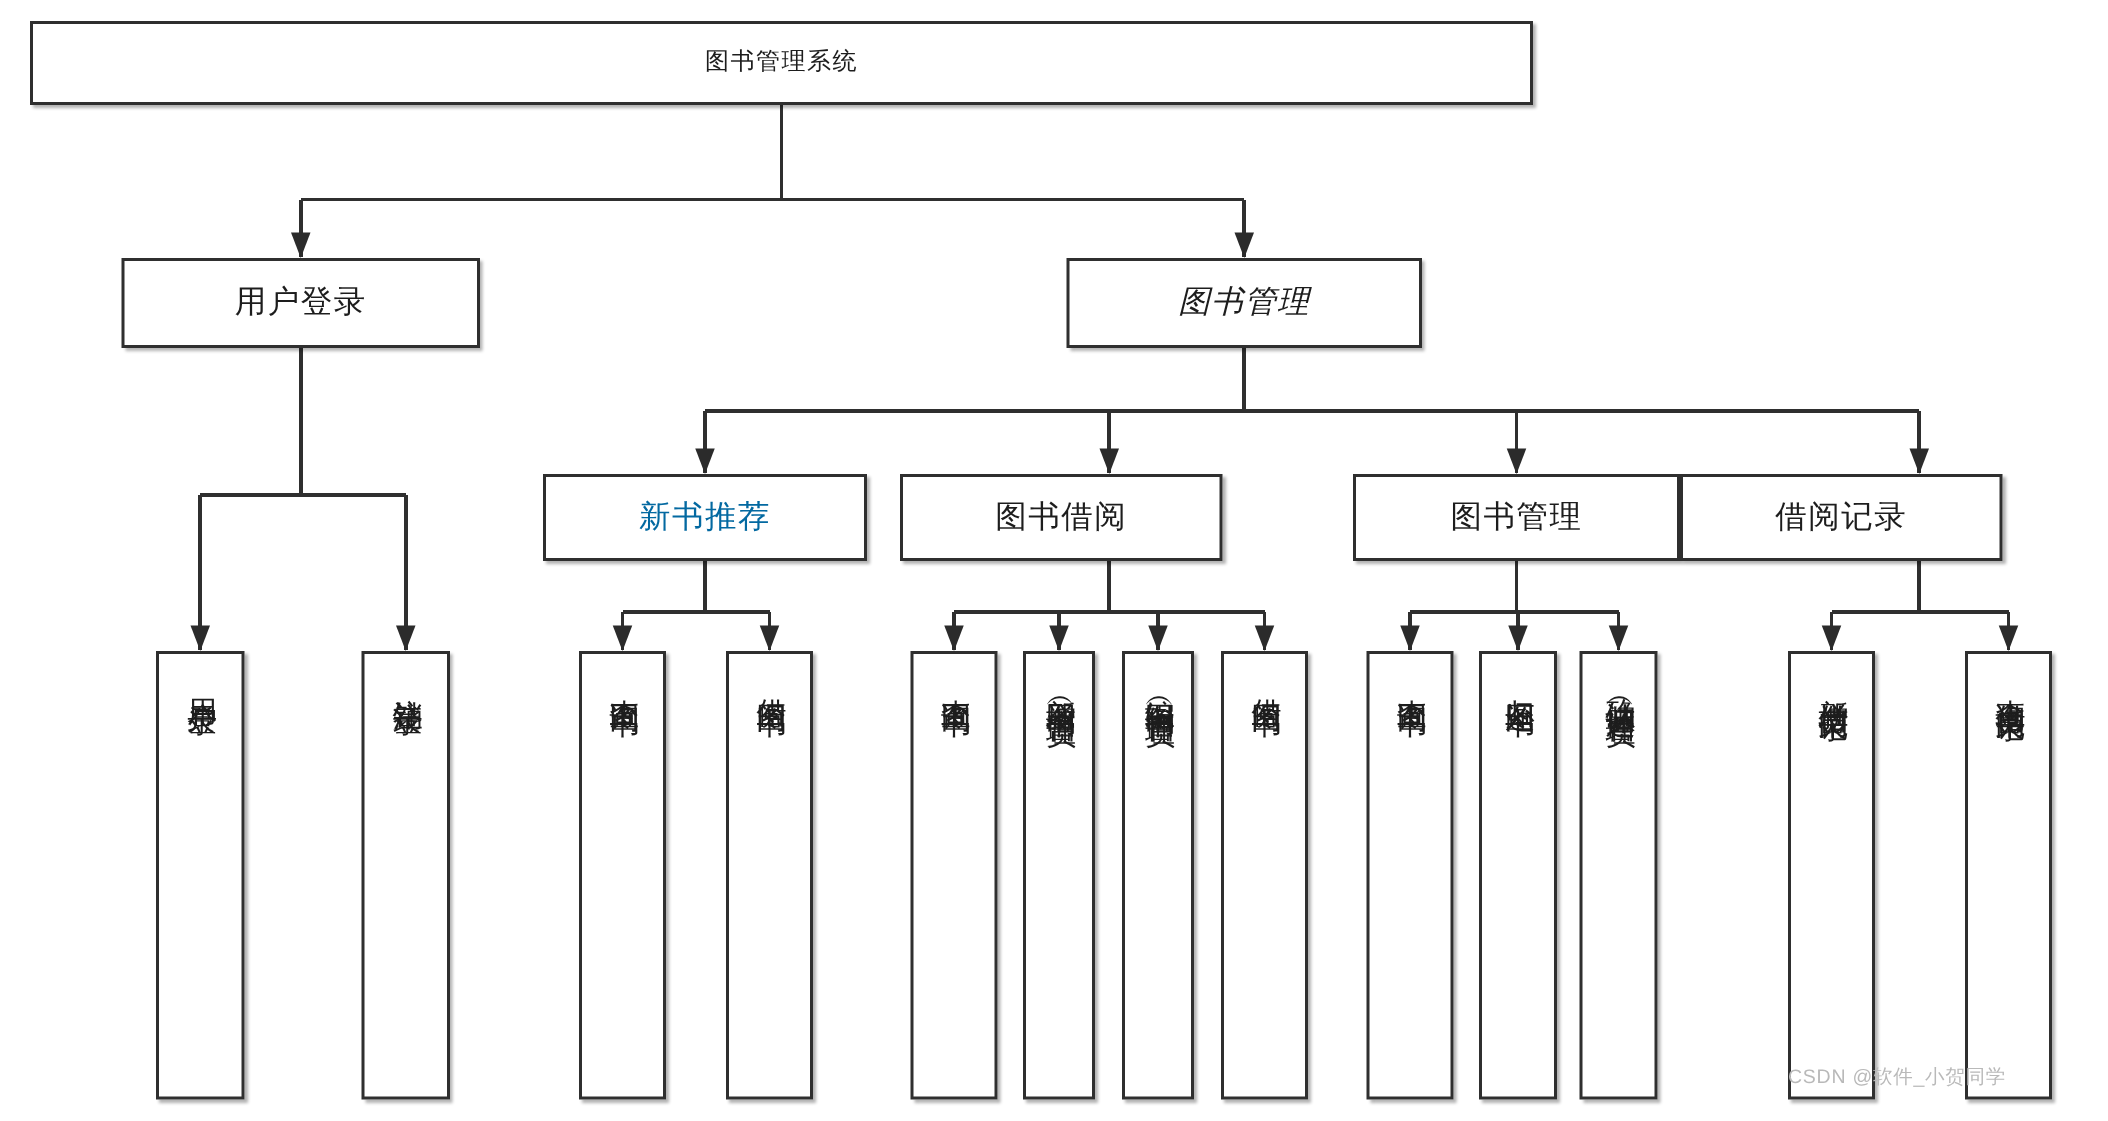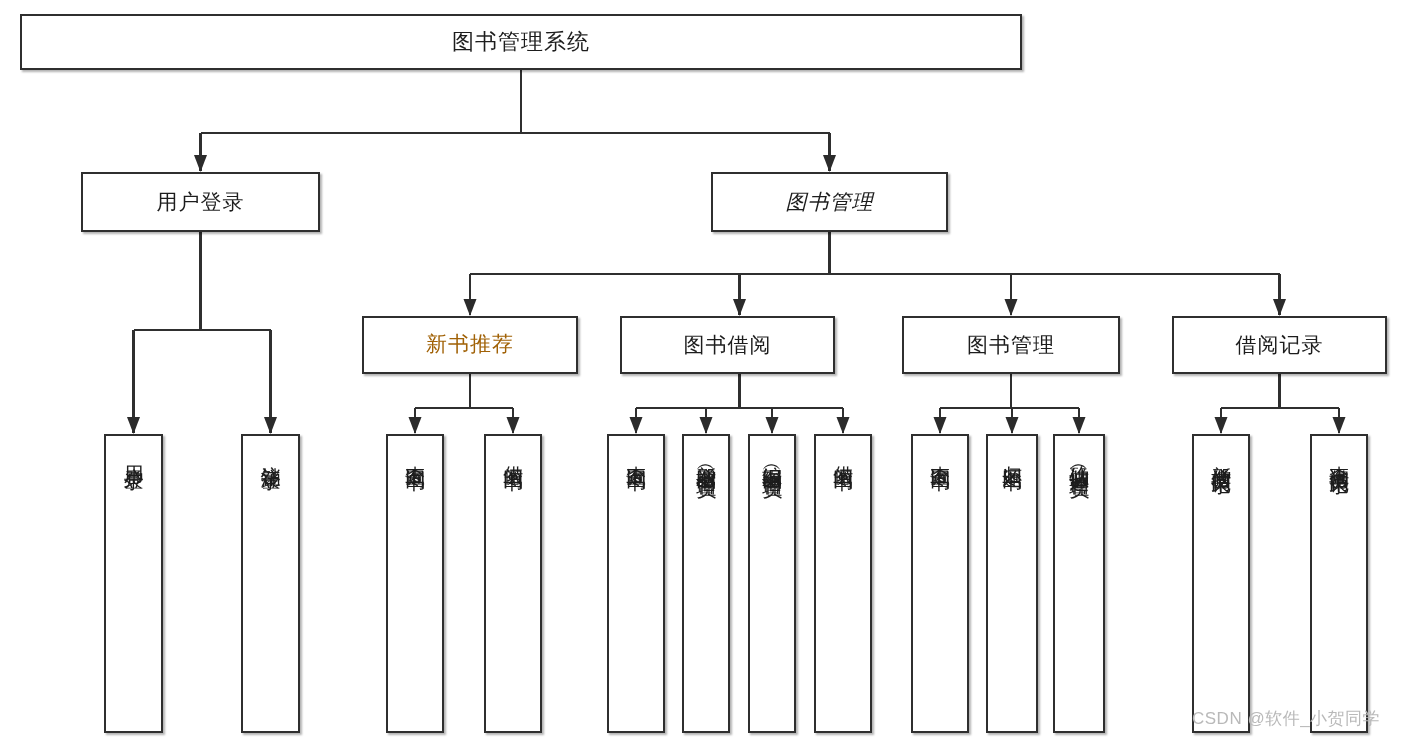--- a/index.html
+++ b/index.html
@@ -8,28 +8,28 @@
   #stage{position:relative;width:1405px;height:747px;background:#fff;}
   svg#edges{position:absolute;left:0;top:0;width:1405px;height:747px;}
 
   .node{position:absolute;box-sizing:border-box;background:#ffffff;
         border:2px solid #2f2f2f;
         box-shadow:2px 2px 2px rgba(0,0,0,0.30);
         display:flex;align-items:center;justify-content:center;}
   .node .lbl{color:#1d1d1d;letter-spacing:1px;white-space:nowrap;}
 
   .node.horiz .lbl{font-size:21px;line-height:1.1;}
-  .node.root .lbl{font-size:22px;}
+  .node.root .lbl{font-size:16px;}
 
   .node.vert{align-items:flex-start;justify-content:center;padding-top:14px;}
   .node.vert .lbl{writing-mode:vertical-rl;text-orientation:upright;
                   font-size:20px;line-height:1.28;letter-spacing:2px;
                   white-space:normal;}
 
-  .watermark{position:absolute;color:#b9b9b9;font-size:17px;
+  .watermark{position:absolute;color:#b9b9b9;font-size:13px;
              letter-spacing:0.5px;white-space:nowrap;pointer-events:none;}
 </style>
 </head>
 <body>
 
 <div id="stage">
   <svg id="edges" viewBox="0 0 1405 747" xmlns="http://www.w3.org/2000/svg">
       <line x1="521" y1="70" x2="521" y2="133" stroke="#2f2f2f" stroke-width="2.4" shape-rendering="crispEdges"></line>
       <line x1="200.5" y1="133" x2="829.5" y2="133" stroke="#2f2f2f" stroke-width="2.4" shape-rendering="crispEdges"></line>
       <line x1="200.5" y1="133" x2="200.5" y2="171" stroke="#2f2f2f" stroke-width="2.4" shape-rendering="crispEdges"></line>
@@ -87,29 +87,29 @@
       <div class="node horiz root" style="left: 20px; top: 14px; width: 1002px; height: 56px; border-color: rgb(47, 47, 47);">
         <span class="lbl" style="color: rgb(29, 29, 29);">图书管理系统</span>
       </div>
       <div class="node horiz" style="left: 81px; top: 172px; width: 239px; height: 60px; border-color: rgb(47, 47, 47);">
         <span class="lbl" style="color: rgb(29, 29, 29);">用户登录</span>
       </div>
       <div class="node horiz" style="left: 711px; top: 172px; width: 237px; height: 60px; border-color: rgb(47, 47, 47);">
         <span class="lbl" style="color: rgb(29, 29, 29); font-style: italic;">图书管理</span>
       </div>
       <div class="node horiz" style="left: 362px; top: 316px; width: 216px; height: 58px; border-color: rgb(47, 47, 47);">
-        <span class="lbl" style="color: #a16207; font-family: Liberation Serif, serif;">新书推荐</span>
+        <span class="lbl" style="color: #0369a1;">新书推荐</span>
       </div>
-      <div class="node horiz" style="left: 620px; top: 316px; width: 215px; height: 58px; border-color: rgb(47, 47, 47);">
+      <div class="node horiz" style="left: 600px; top: 316px; width: 215px; height: 58px; border-color: rgb(47, 47, 47);">
         <span class="lbl" style="color: rgb(29, 29, 29);">图书借阅</span>
       </div>
       <div class="node horiz" style="left: 902px; top: 316px; width: 218px; height: 58px; border-color: rgb(47, 47, 47);">
         <span class="lbl" style="color: rgb(29, 29, 29);">图书管理</span>
       </div>
-      <div class="node horiz" style="left: 1172px; top: 316px; width: 215px; height: 58px; border-color: rgb(47, 47, 47);">
+      <div class="node horiz" style="left: 1120px; top: 316px; width: 215px; height: 58px; border-color: rgb(47, 47, 47);">
         <span class="lbl" style="color: rgb(29, 29, 29);">借阅记录</span>
       </div>
       <div class="node vert" style="left: 104px; top: 434px; width: 59px; height: 299px; border-color: rgb(47, 47, 47);">
         <span class="lbl" style="color: rgb(29, 29, 29);">用户登录</span>
       </div>
       <div class="node vert" style="left: 241px; top: 434px; width: 59px; height: 299px; border-color: rgb(47, 47, 47);">
         <span class="lbl" style="color: rgb(29, 29, 29);">注销登录</span>
       </div>
       <div class="node vert" style="left: 386px; top: 434px; width: 58px; height: 299px; border-color: rgb(47, 47, 47);">
         <span class="lbl" style="color: rgb(29, 29, 29);">查询图书</span>

